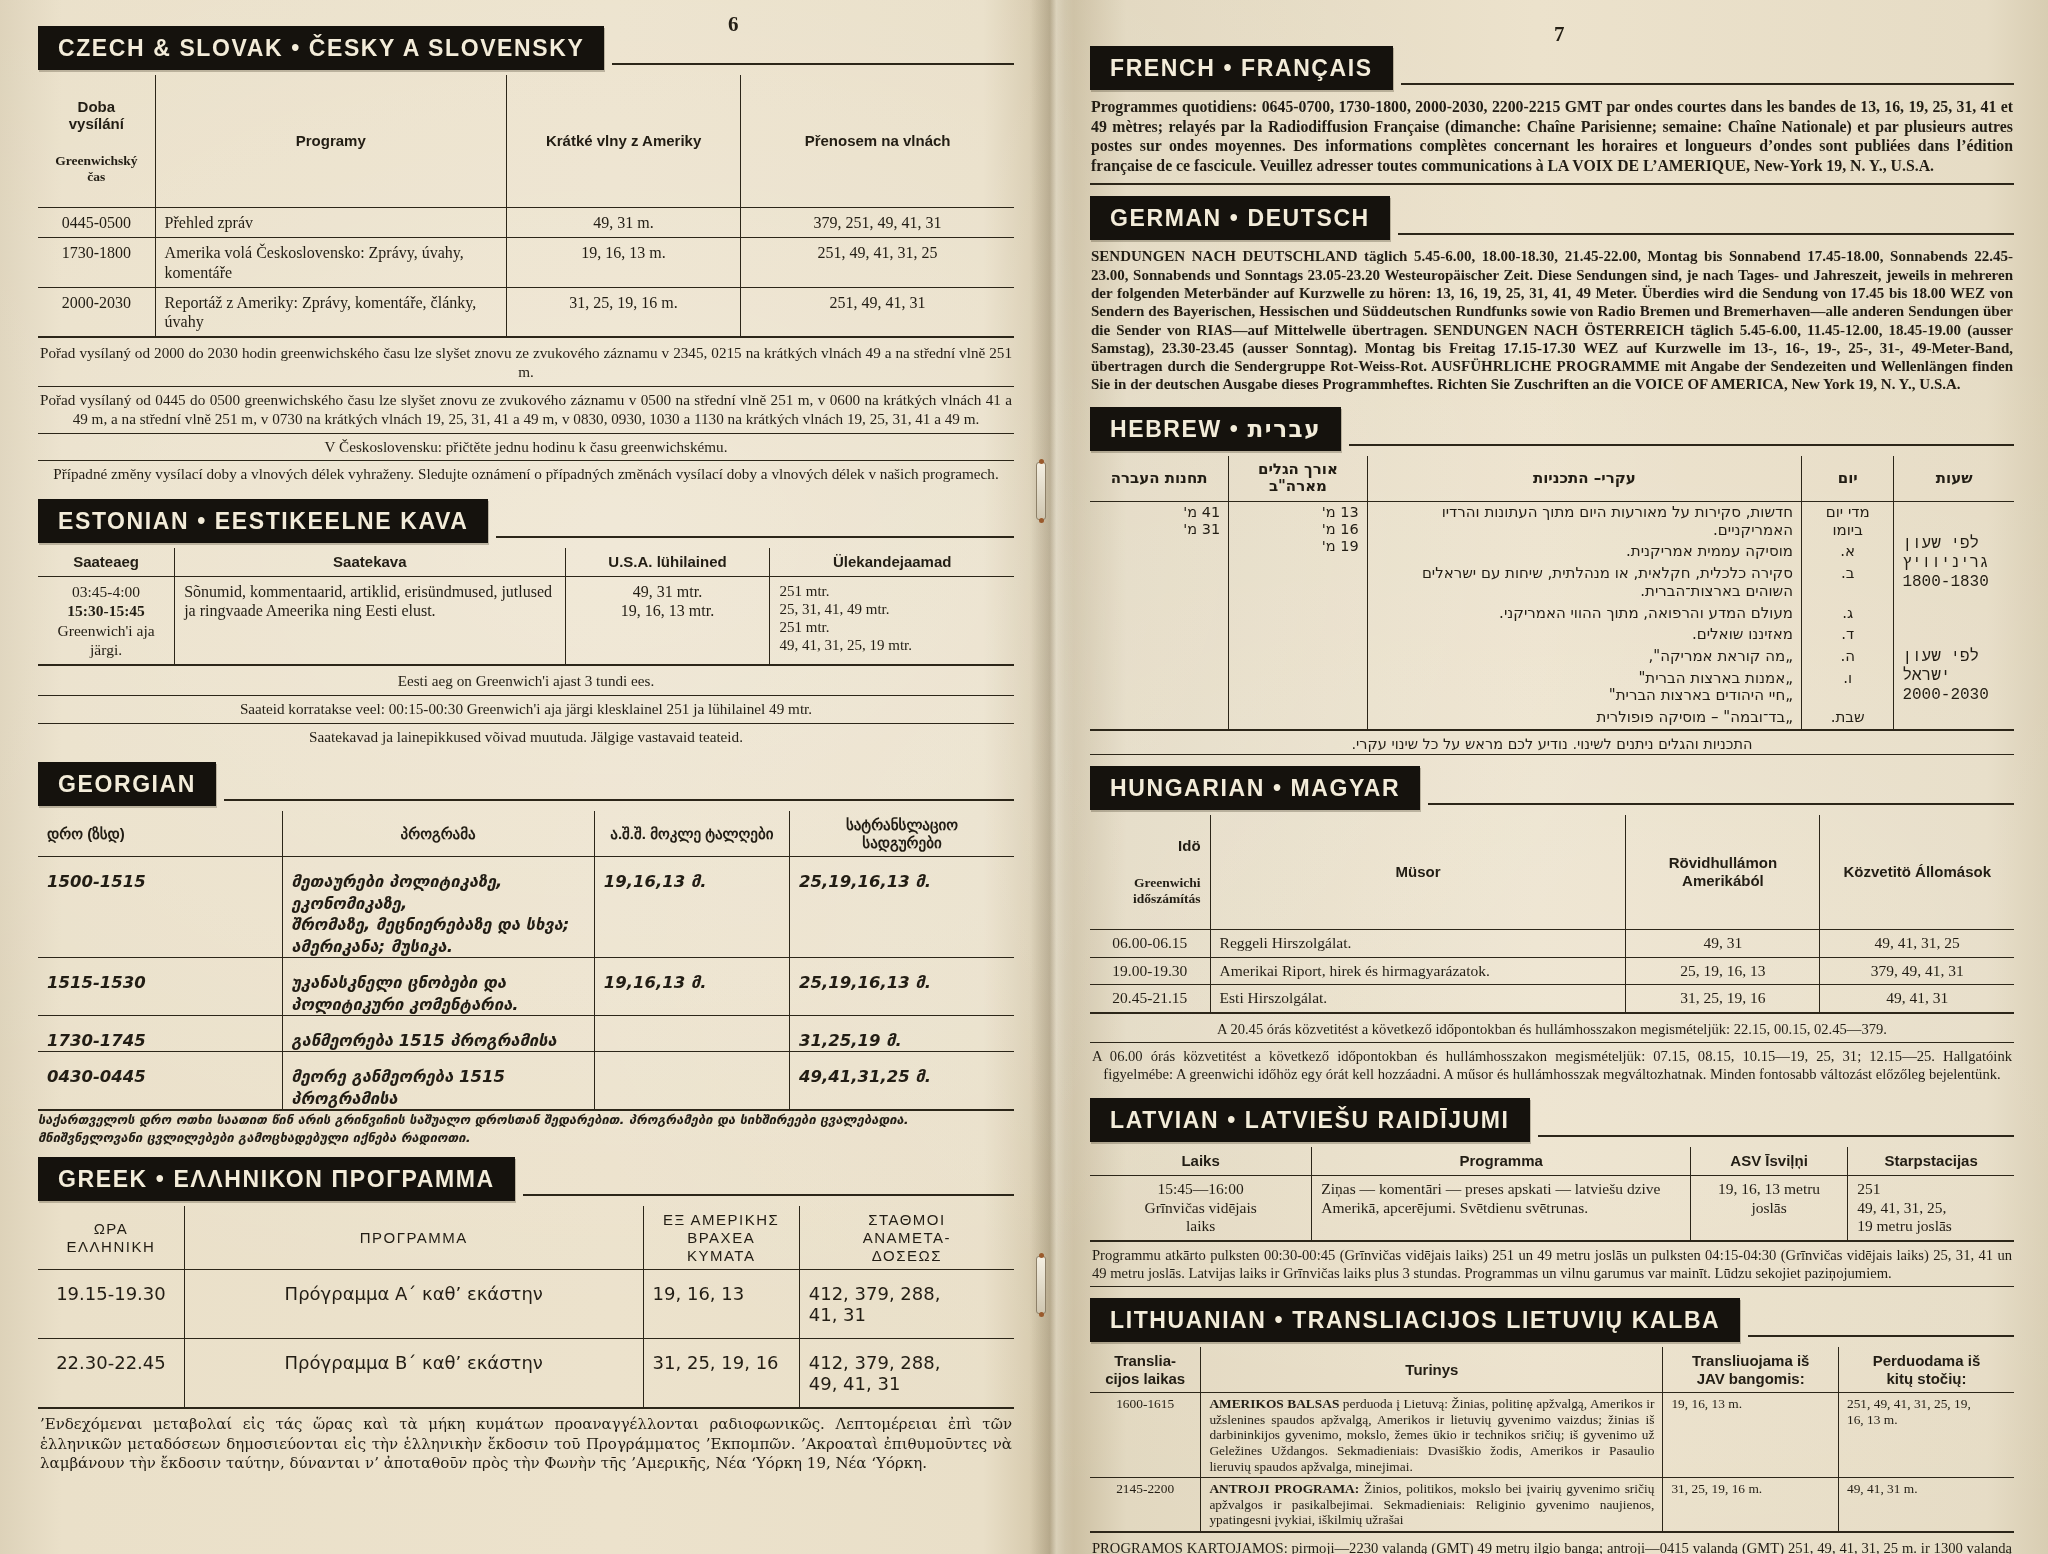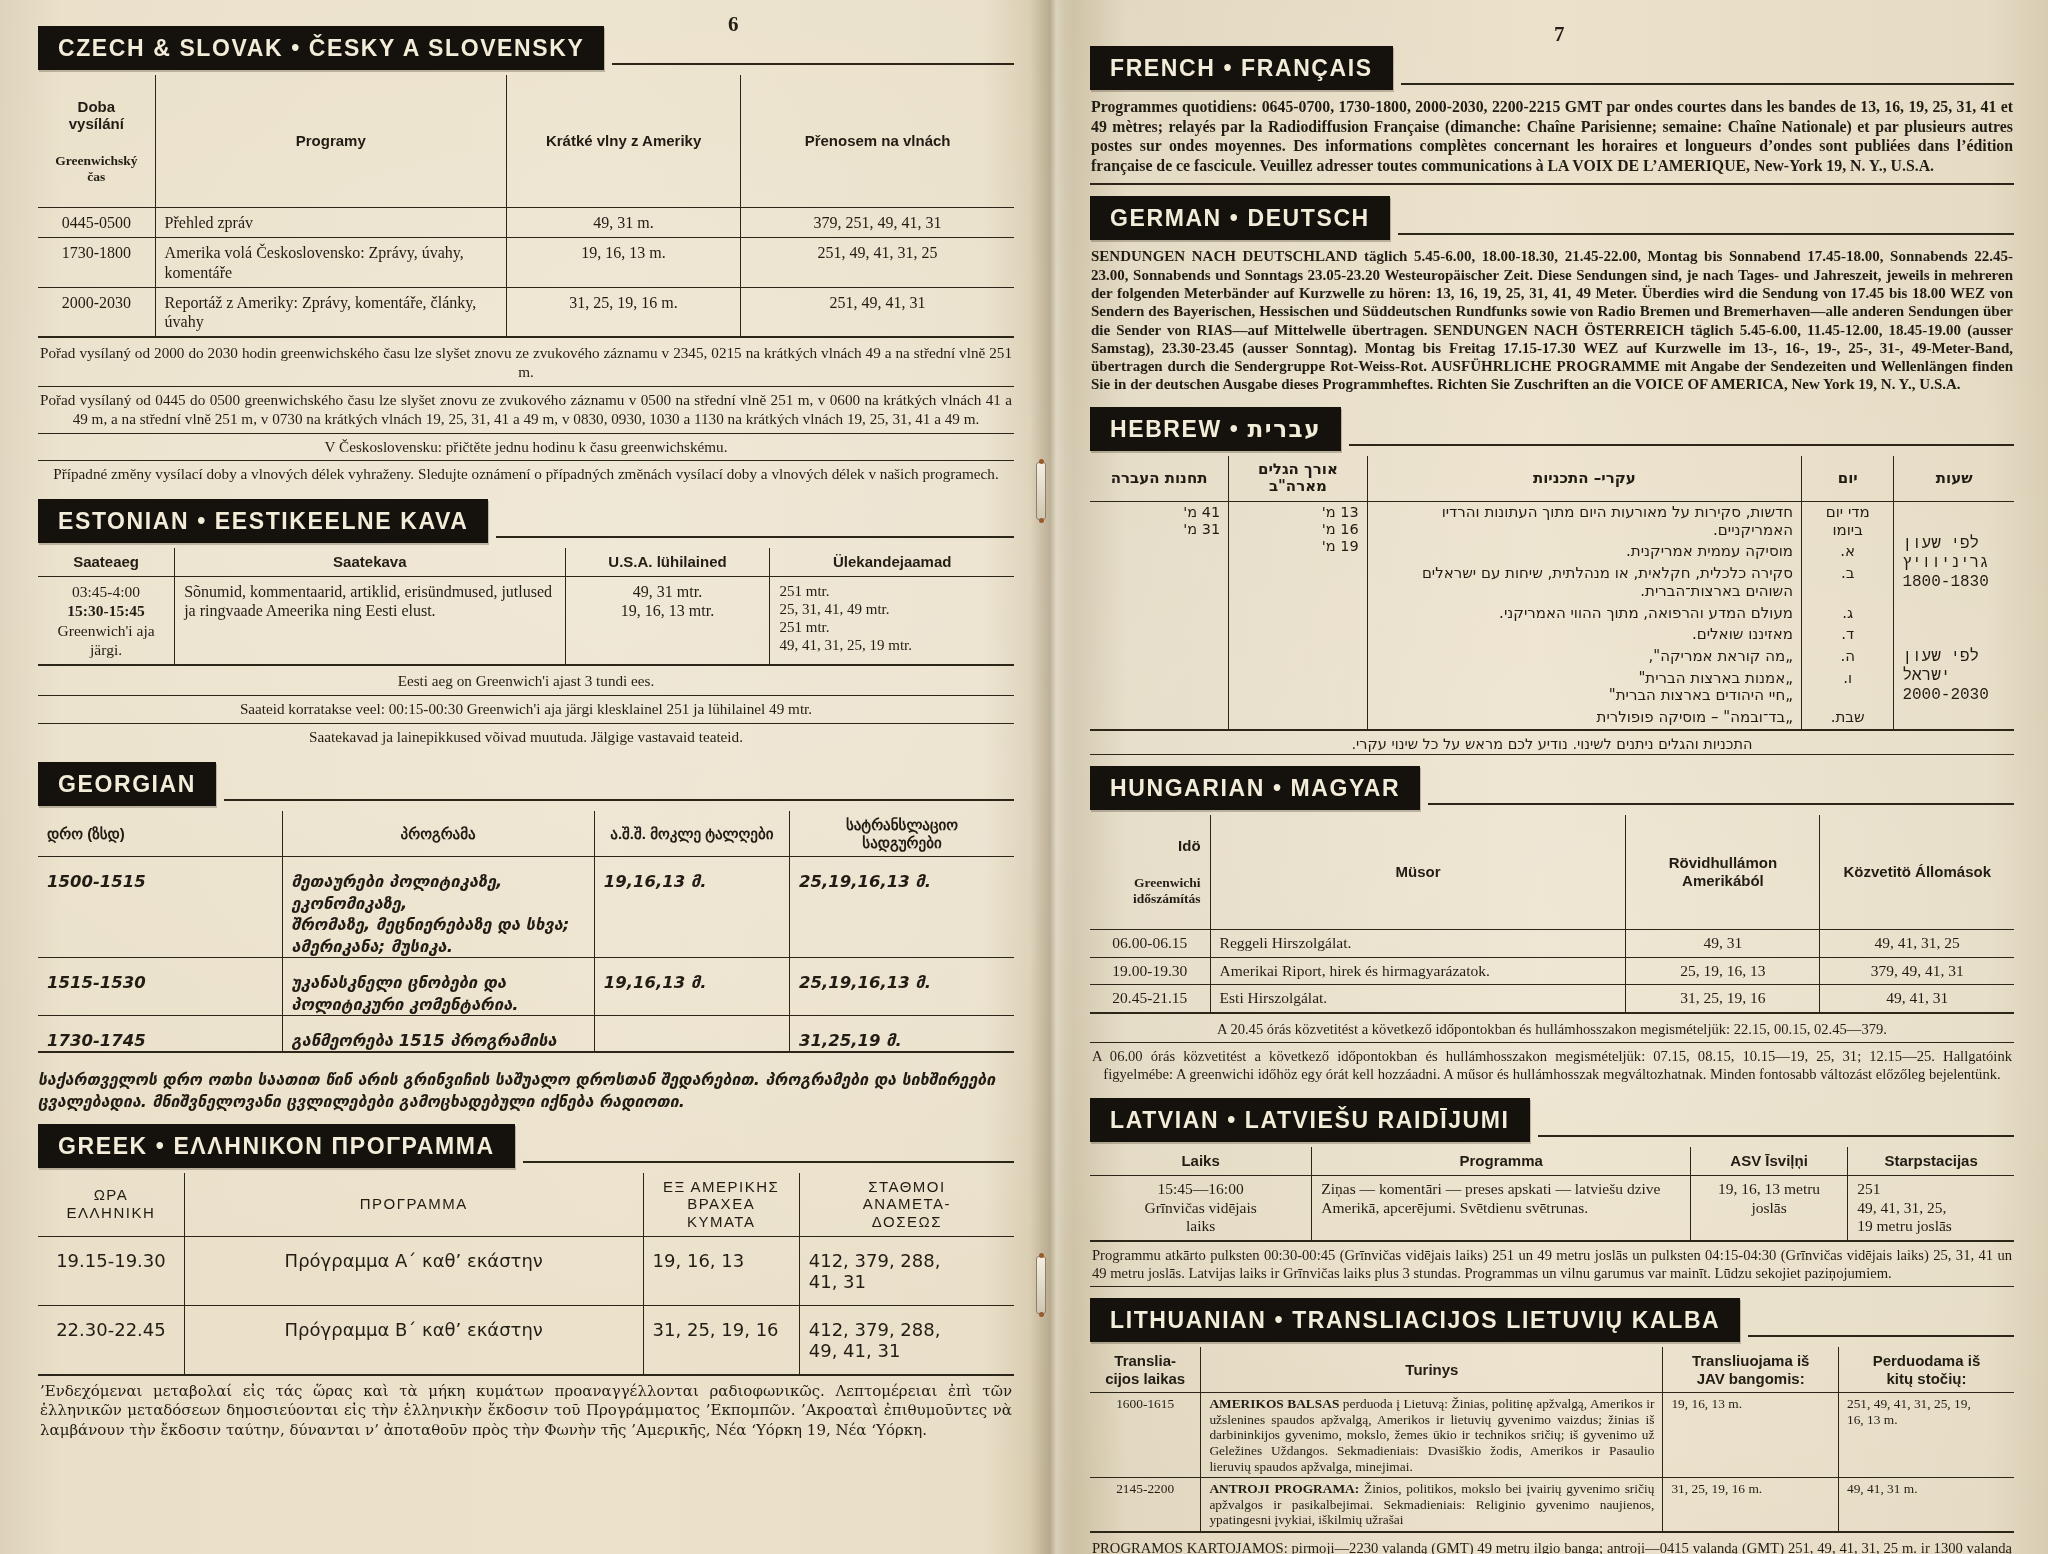--- a/index.html
+++ b/index.html
@@ -53,21 +53,21 @@
   .note { font-size:15.2px; line-height:1.24; padding:4px 2px; text-align:justify; text-align-last:center; }
   .note + .note { border-top:1.5px solid #2c2619; }
   .note-left { text-align:justify; text-align-last:auto; }
 
   .ptext { font-weight:bold; font-size:15.8px; line-height:1.24; text-align:justify; padding:2px 1px; }
 
   
   .geo, .geo td { font-family:"DejaVu Sans", sans-serif; }
   .geo tbody td { font-style:italic; font-weight:bold; font-size:16.5px; line-height:1.3; }
   .geo tbody td.gt { padding-top:14px; padding-bottom:0; }
-  .gnote { font-family:"DejaVu Sans", sans-serif; font-style:italic; font-weight:bold; font-size:16px; line-height:1.35; margin-top:16px; }
+  .gnote { font-family:"DejaVu Sans", sans-serif; font-style:italic; font-weight:bold; font-size:13px; line-height:1.35; margin-top:0; }
 
   
   .gk thead th { font-weight:normal; letter-spacing:1.5px; font-size:15px; }
   .gk tbody td { font-family:"DejaVu Sans", sans-serif; font-size:18px; padding-top:13px; padding-bottom:13px; }
   .gk-note { font-family:"DejaVu Serif", serif; font-size:15px; line-height:1.3; text-align:justify; padding:6px 2px 0; }
 
   
   .heb { direction:rtl; }
   .heb th, .heb td { border-left:none !important; border-top:none !important; }
   .heb thead th { font-family:"DejaVu Sans", sans-serif; font-size:15px; border-bottom:1.7px solid #2c2619; }
@@ -236,20 +236,26 @@
 პოლიტიკური კომენტარია.</td>
             <td class="gt">19,16,13 მ.</td>
             <td class="gt">25,19,16,13 მ.</td>
           </tr>
           <tr>
             <td class="gt">1730-1745</td>
             <td class="gt">განმეორება 1515 პროგრამისა</td>
             <td class="gt"></td>
             <td class="gt">31,25,19 მ.</td>
           </tr>
+          <tr>
+            <td class="gt">0430-0445</td>
+            <td class="gt">მეორე განმეორება 1515 პროგრამისა</td>
+            <td class="gt"></td>
+            <td class="gt">49,41,31,25 მ.</td>
+          </tr>
         </tbody>
       </table>
       <div class="gnote">საქართველოს დრო ოთხი საათით წინ არის გრინვიჩის საშუალო დროსთან შედარებით. პროგრამები და სიხშირეები ცვალებადია. მნიშვნელოვანი ცვლილებები გამოცხადებული იქნება რადიოთი.</div>
     </section>
 
     <section>
       <div class="shead">
         <div class="bar">GREEK • ΕΛΛΗΝΙΚΟΝ ΠΡΟΓΡΑΜΜΑ</div>
         <div class="rule"></div>
       </div>

